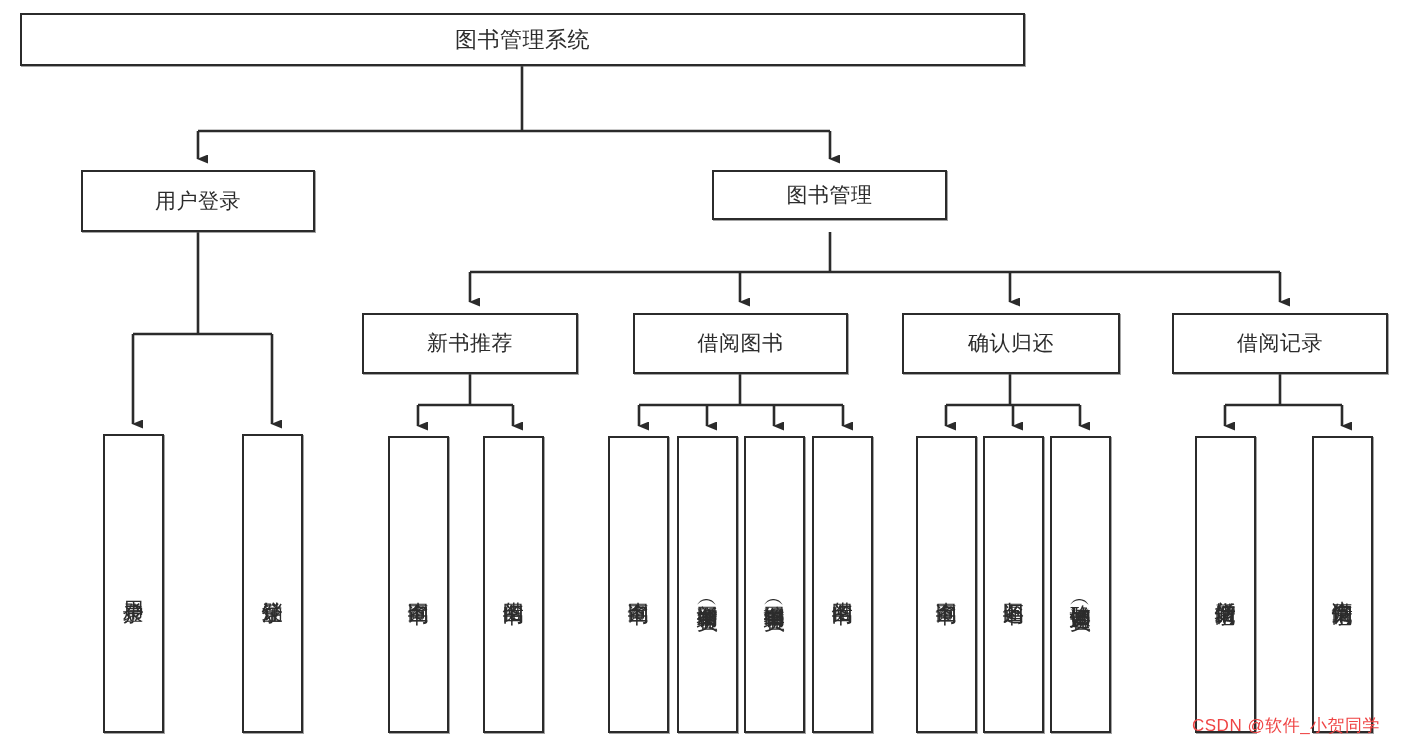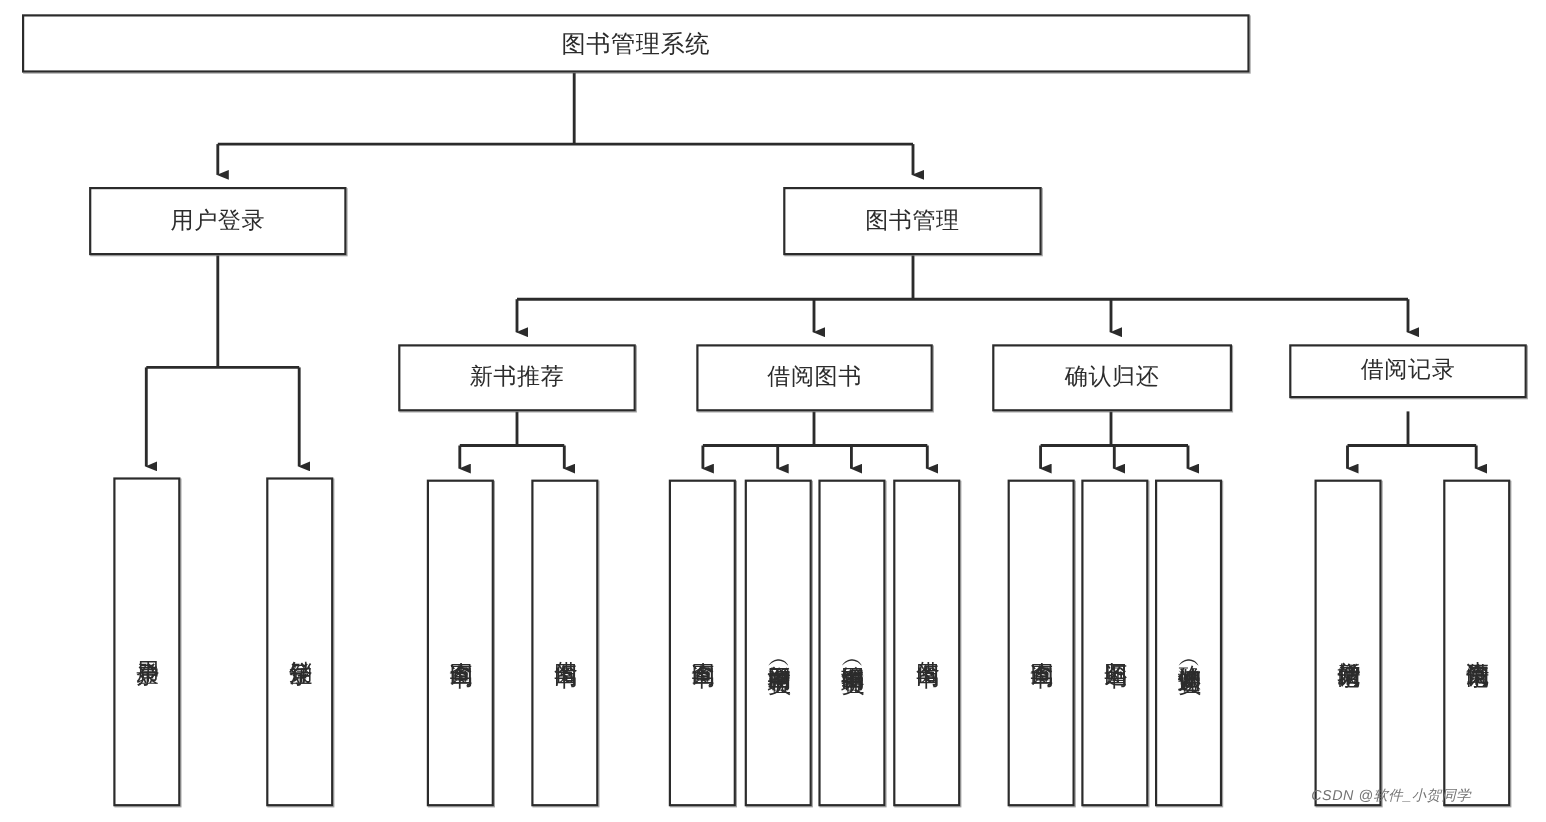--- a/index.html
+++ b/index.html
@@ -65,26 +65,25 @@
     display: flex;
     align-items: center;
     justify-content: center;
   }
   .node.leaf.long .node-label {
     align-items: flex-start;
     padding-top: 6px;
   }
   .watermark {
     position: absolute;
-    font-size: 13px;
-    color: #737373;
+    font-size: 17px;
+    color: #ef4444;
     white-space: nowrap;
     z-index: 5;
     letter-spacing: 0.5px;
-    font-style: italic;
   }
 </style>
 </head>
 <body>
 
 <div id="canvas">
 
   <svg id="edges" viewBox="0 0 1405 747" xmlns="http://www.w3.org/2000/svg">
     <defs>
       <marker id="arrowhead" markerWidth="9" markerHeight="11" refX="4.5" refY="10" orient="auto" markerUnits="userSpaceOnUse">
@@ -131,41 +130,41 @@
       <path d="M 1013,405 L 1013,426" marker-end="url(#arrowhead)"></path>
       <path d="M 1080,405 L 1080,426" marker-end="url(#arrowhead)"></path>
 
       <path d="M 1280,374 L 1280,405"></path>
       <path d="M 1225,405 L 1342,405"></path>
       <path d="M 1225,405 L 1225,426" marker-end="url(#arrowhead)"></path>
       <path d="M 1342,405 L 1342,426" marker-end="url(#arrowhead)"></path>
     </g>
   </svg>
 
-  <div class="node root" style="left:20px; top:13px; width:1116px; height:53px;">
+  <div class="node root" style="left:20px; top:13px; width:1005px; height:53px;">
     <span class="node-label">图书管理系统</span>
   </div>
 
   <div class="node level1" style="left:81px; top:170px; width:234px; height:62px;">
     <span class="node-label">用户登录</span>
   </div>
-  <div class="node level1" style="left:712px; top:170px; width:235px; height:62px;">
+  <div class="node level1" style="left:712px; top:170px; width:235px; height:50px;">
     <span class="node-label">图书管理</span>
   </div>
 
   <div class="node level2" style="left:362px; top:313px; width:216px; height:61px;">
     <span class="node-label">新书推荐</span>
   </div>
   <div class="node level2" style="left:633px; top:313px; width:215px; height:61px;">
     <span class="node-label">借阅图书</span>
   </div>
   <div class="node level2" style="left:902px; top:313px; width:218px; height:61px;">
     <span class="node-label">确认归还</span>
   </div>
-  <div class="node level2" style="left:1172px; top:313px; width:216px; height:49px;">
+  <div class="node level2" style="left:1172px; top:313px; width:216px; height:61px;">
     <span class="node-label">借阅记录</span>
   </div>
 
   <div class="node leaf" style="left:103px; top:434px; width:61px; height:299px;">
     <span class="node-label">用户登录</span>
   </div>
   <div class="node leaf" style="left:242px; top:434px; width:61px; height:299px;">
     <span class="node-label">注销登录</span>
   </div>
 

